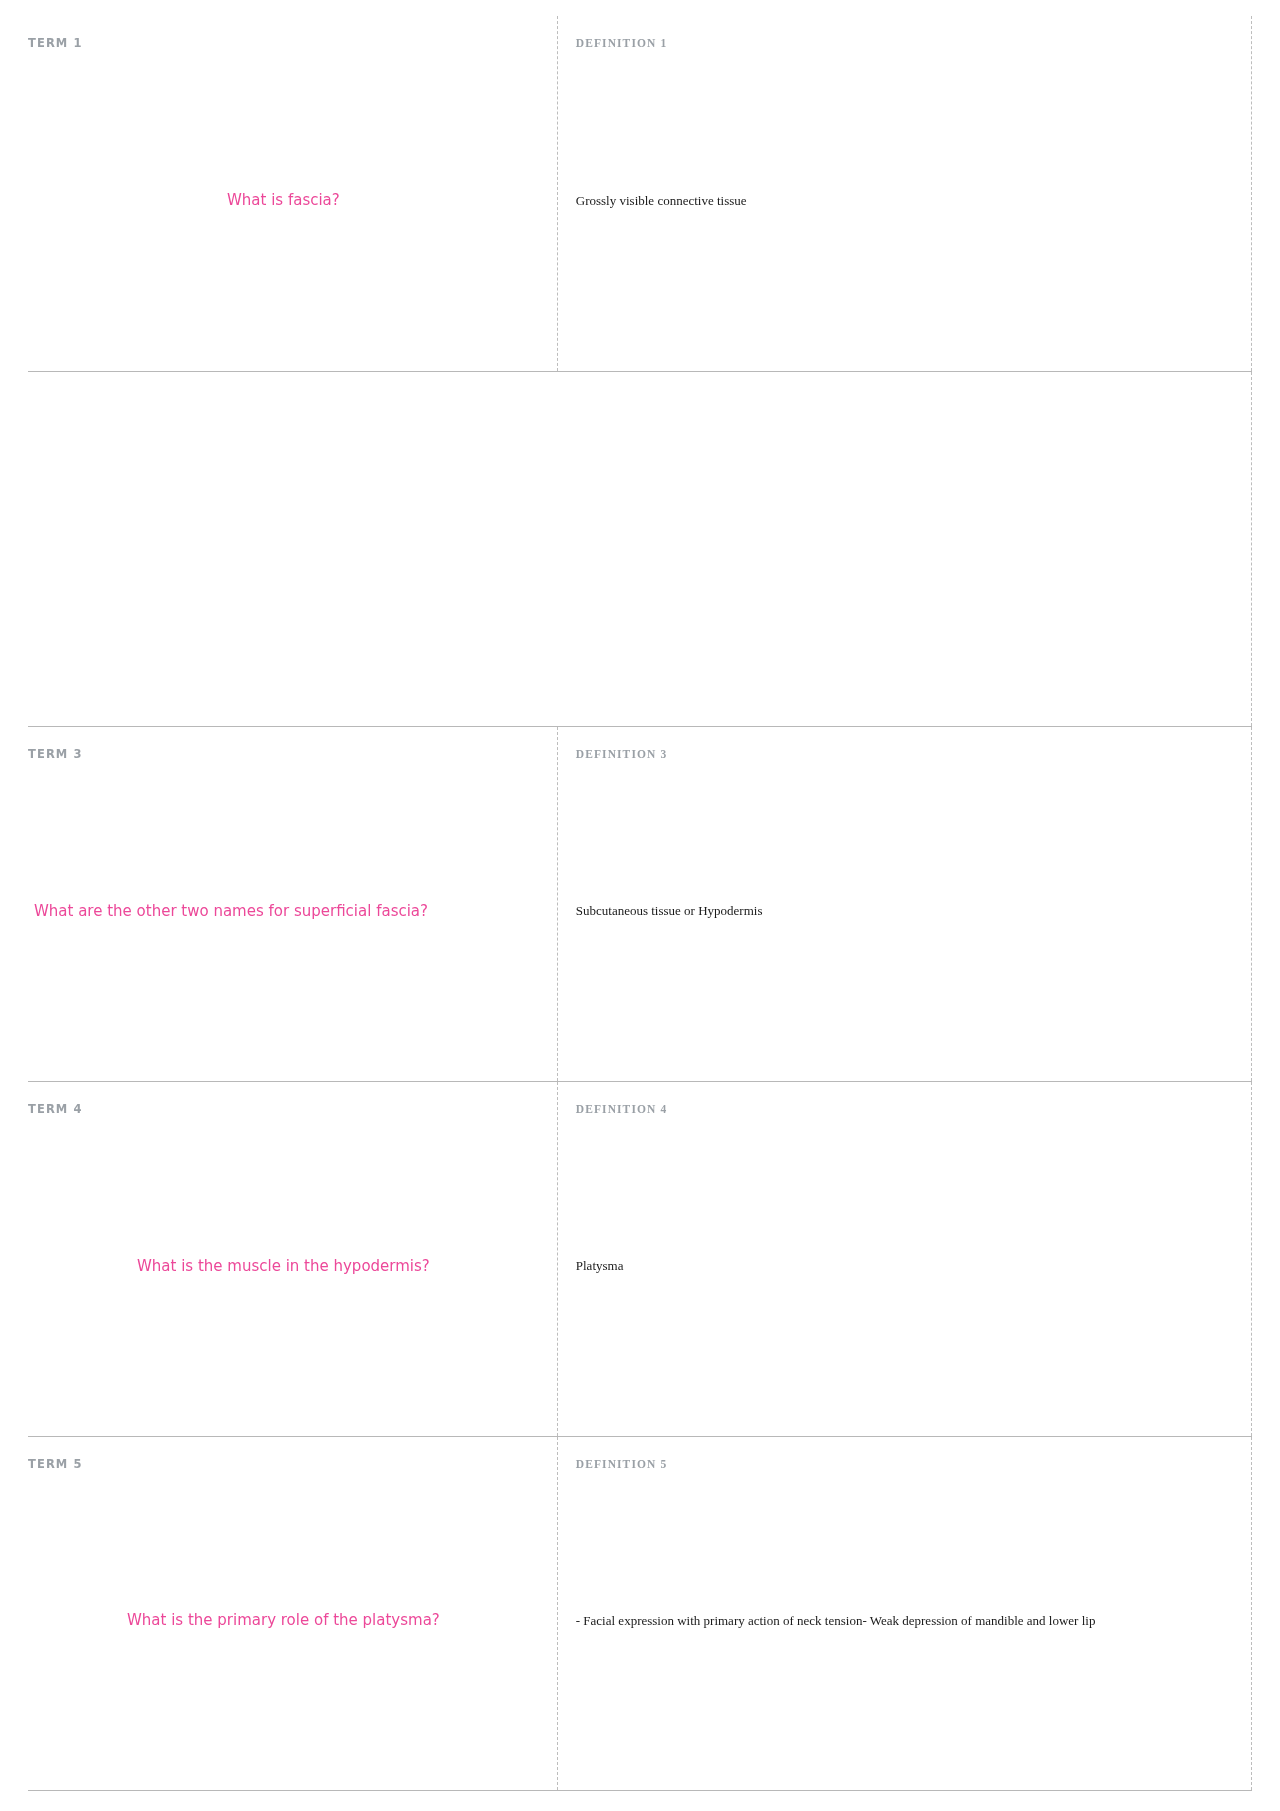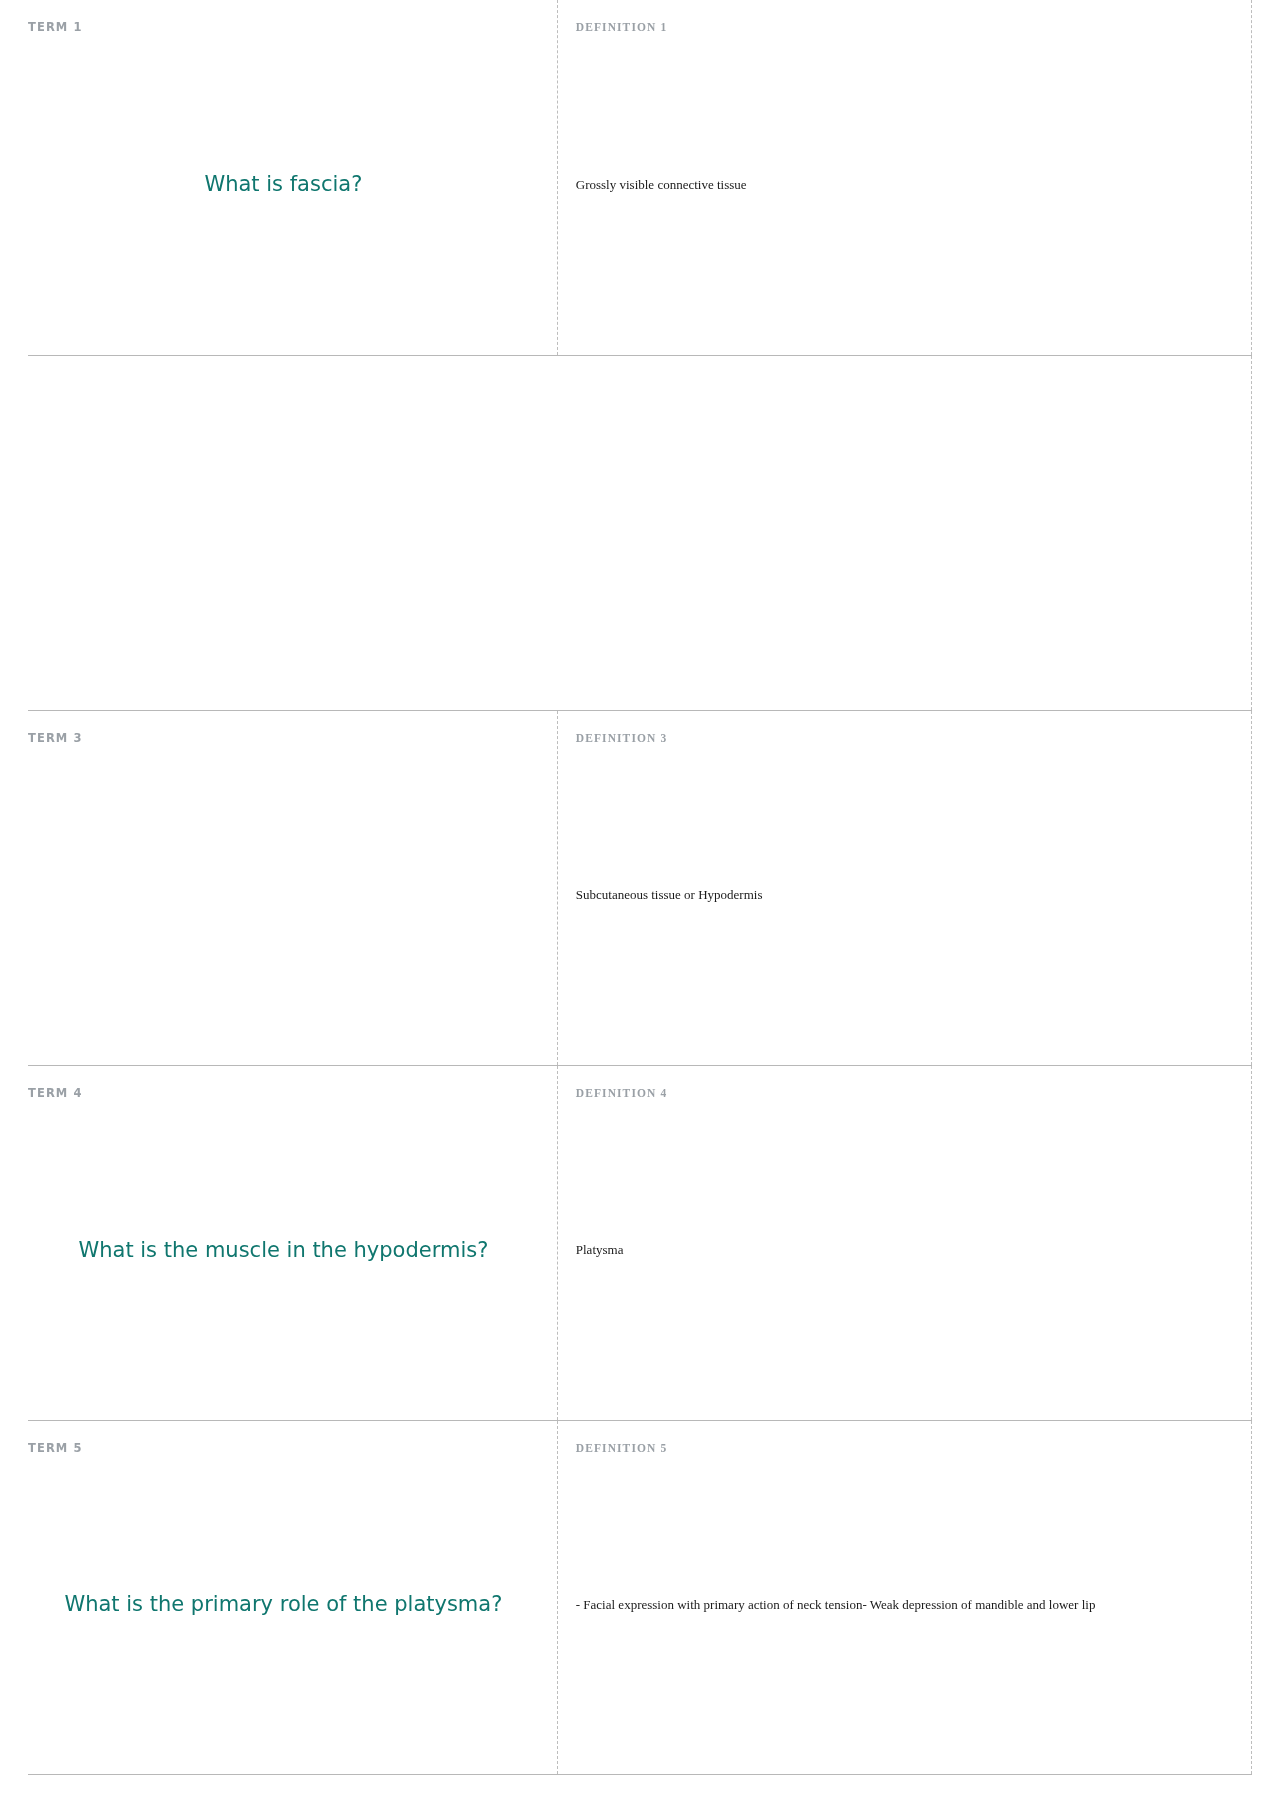--- a/index.html
+++ b/index.html
@@ -21,20 +21,21 @@
   .card {
     position: relative;
     display: flex;
     width: 100%;
     box-sizing: border-box;
     border-top: 1px solid #b8b8b8;
     min-height: 355px;
   }
   .card:first-child {
     border-top: none;
+    margin-top: 16px;
   }
   .card:last-child {
     border-bottom: 1px solid #b8b8b8;
   }
   .col {
     position: relative;
     box-sizing: border-box;
   }
   .col-term {
     width: 43.2%;
@@ -69,23 +70,23 @@
   }
   .term-body {
     flex: 1;
     display: flex;
     align-items: center;
     justify-content: center;
     text-align: center;
     padding: 0 6px;
   }
   .term-text {
-    font-size: 21px;
+    font-size: 15px;
     line-height: 1.35;
-    color: #0f766e;
+    color: #ec4899;
     text-align: center;
   }
   .term-text.left {
     text-align: left;
     width: 100%;
   }
   .def-body {
     flex: 1;
     display: flex;
     align-items: center;
@@ -118,20 +119,23 @@
       </div>
     </div>
   </div>
 
   <div class="card">
   </div>
 
   <div class="card">
     <div class="col col-term">
       <div class="slot-label">TERM 3</div>
+      <div class="term-body">
+        <div class="term-text left">What are the other two names for superficial fascia?</div>
+      </div>
     </div>
     <div class="col col-def">
       <div class="slot-label">DEFINITION 3</div>
       <div class="def-body">
         <div class="def-text">Subcutaneous tissue or Hypodermis</div>
       </div>
     </div>
   </div>
 
   <div class="card">

